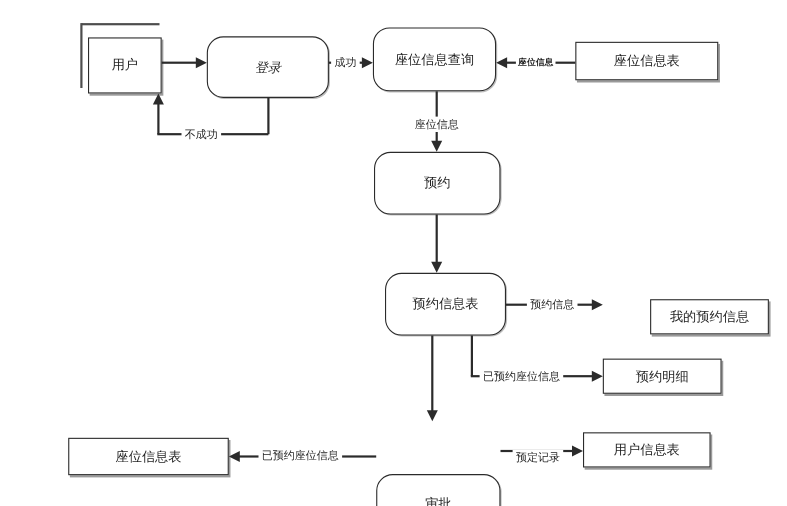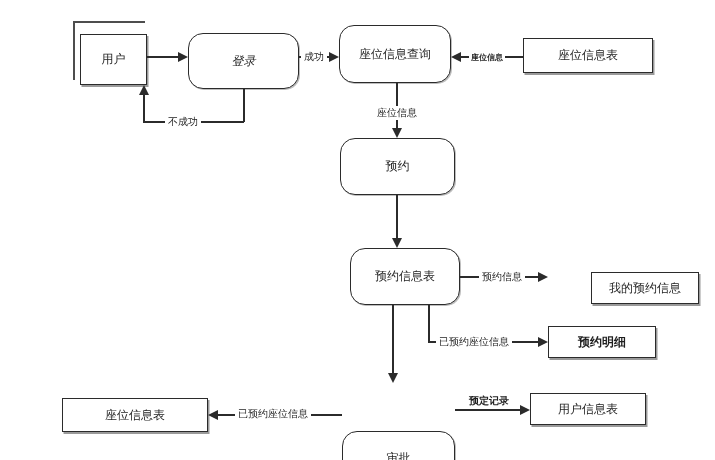--- a/index.html
+++ b/index.html
@@ -37,21 +37,21 @@
   <div class="deco" style="left:74px;top:21px;width:71px;height:2px;"></div>
   <div class="deco" style="left:73px;top:21px;width:2px;height:59px;"></div>
 
   <div class="node rect" style="left:80px;top:34px;width:67px;height:51px;">用户</div>
   <div class="node round" style="left:188px;top:33px;width:111px;height:56px;font-style:italic;">登录</div>
   <div class="node round" style="left:339px;top:25px;width:112px;height:58px;">座位信息查询</div>
   <div class="node rect" style="left:523px;top:38px;width:130px;height:35px;">座位信息表</div>
   <div class="node round" style="left:350px;top:248px;width:110px;height:57px;">预约信息表</div>
   <div class="node round" style="left:340px;top:138px;width:115px;height:57px;">预约</div>
   <div class="node rect" style="left:548px;top:272px;width:108px;height:32px;margin-left:43px;">我的预约信息</div>
-  <div class="node rect" style="left:548px;top:326px;width:108px;height:32px;font-weight:bold;">预约明细</div>
+  <div class="node rect" style="left:548px;top:326px;width:108px;height:32px;">预约明细</div>
   <div class="node round" style="left:342px;top:383px;width:113px;height:55px;margin-top:48px;">审批</div>
   <div class="node rect" style="left:62px;top:398px;width:146px;height:34px;">座位信息表</div>
   <div class="node rect" style="left:530px;top:393px;width:116px;height:32px;">用户信息表</div>
 
   <div class="ln lnh" style="left:147px;top:56px;width:34px;"></div>
   <div class="arr arr-r" style="left:178px;top:52px;"></div>
 
   <div class="ln lnh" style="left:299px;top:56px;width:33px;"></div>
   <div class="arr arr-r" style="left:329px;top:52px;"></div>
   <span class="lbl" style="left:314px;top:57px;">成功</span>
@@ -74,21 +74,21 @@
   <div class="ln lnv" style="left:428px;top:305px;height:37px;"></div>
   <div class="ln lnh" style="left:428px;top:341px;width:112px;"></div>
   <div class="arr arr-r" style="left:538px;top:337px;"></div>
   <span class="lbl" style="left:474px;top:342px;">已预约座位信息</span>
 
   <div class="ln lnv" style="left:392px;top:305px;height:70px;"></div>
   <div class="arr arr-d" style="left:388px;top:373px;"></div>
 
   <div class="ln lnh" style="left:455px;top:409px;width:67px;"></div>
   <div class="arr arr-r" style="left:520px;top:405px;"></div>
-  <span class="lbl" style="left:489px;top:401px;font-weight:bold;">预定记录</span>
+  <span class="lbl" style="left:489px;top:416px;">预定记录</span>
 
   <div class="ln lnh" style="left:216px;top:414px;width:126px;"></div>
   <div class="arr arr-l" style="left:208px;top:410px;"></div>
   <span class="lbl" style="left:273px;top:414px;">已预约座位信息</span>
 
   <div class="ln lnv" style="left:243px;top:89px;height:33px;"></div>
   <div class="ln lnh" style="left:143px;top:121px;width:101px;"></div>
   <div class="ln lnv" style="left:143px;top:93px;height:29px;"></div>
   <div class="arr arr-u" style="left:139px;top:85px;"></div>
   <span class="lbl" style="left:183px;top:122px;">不成功</span>

